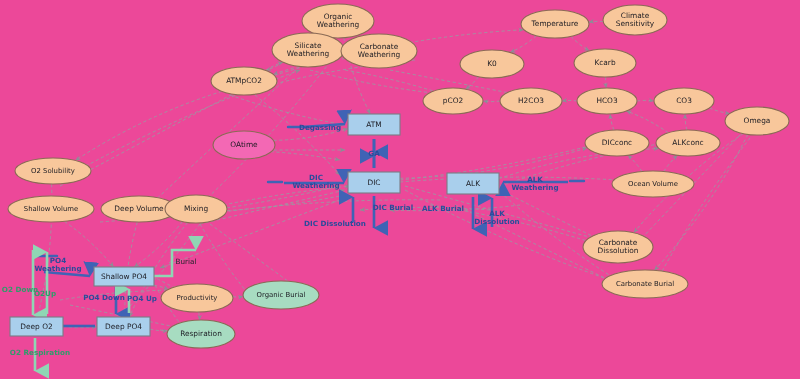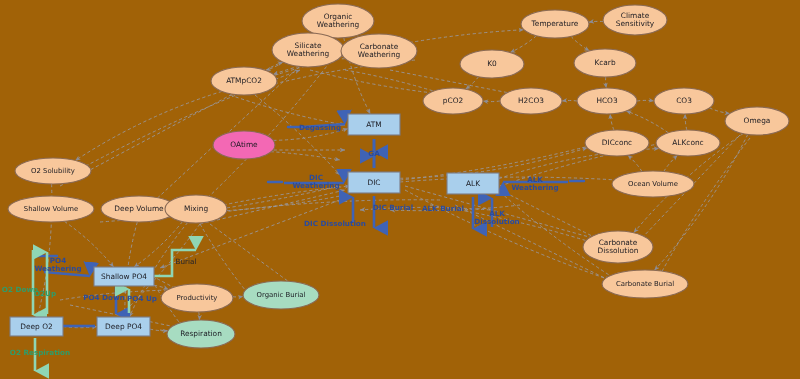--- a/index.html
+++ b/index.html
@@ -1,17 +1,17 @@
 <!DOCTYPE html>
 <html><head>
 <meta charset="utf-8">
 <style>
   html,body{margin:0;padding:0;background:#ffffff;}
   body{font-family:"DejaVu Sans","Liberation Sans",sans-serif;}
-  #stage{position:relative;width:800px;height:379px;background:#a16207;overflow:hidden;}
+  #stage{position:relative;width:800px;height:379px;background:#ec4899;overflow:hidden;}
   svg#diagram{position:absolute;left:0;top:0;width:800px;height:379px;}
   .node-ellipse{stroke:#8a6a55;stroke-width:1.1;}
   .node-box{stroke:#7b7b85;stroke-width:1.1;}
   .node-label{font-family:"DejaVu Sans","Liberation Sans",sans-serif;font-size:7.4px;fill:#1b1b22;text-anchor:middle;dominant-baseline:middle;}
   .node-label.small{font-size:6.9px;}
   .flow-label{font-family:"DejaVu Sans","Liberation Sans",sans-serif;font-size:7.2px;fill:#2b4b9b;text-anchor:middle;dominant-baseline:middle;font-weight:600;}
   .flow-label.green{fill:#2f9c6a;}
   .flow-label.dark{fill:#23232b;font-weight:500;}
   .info-edge{fill:none;stroke:#9a9aa2;stroke-width:0.85;stroke-dasharray:3.2 2.6;}
   .flow-edge-blue{fill:none;stroke:#3f63b5;stroke-width:2.6;stroke-linecap:butt;}

